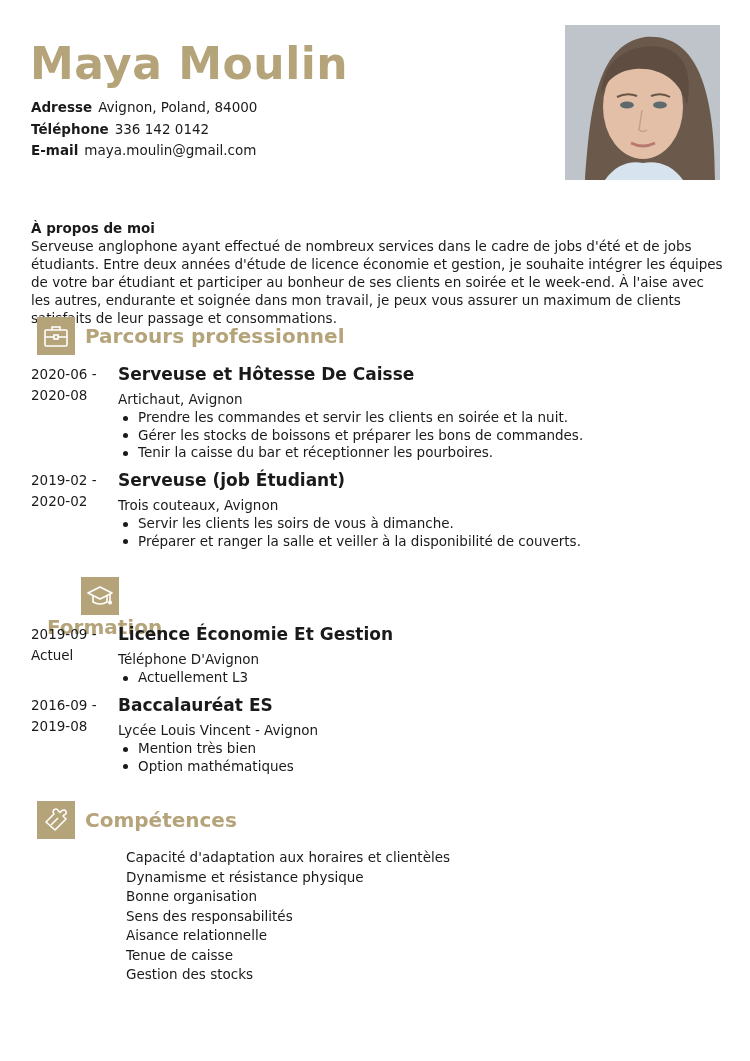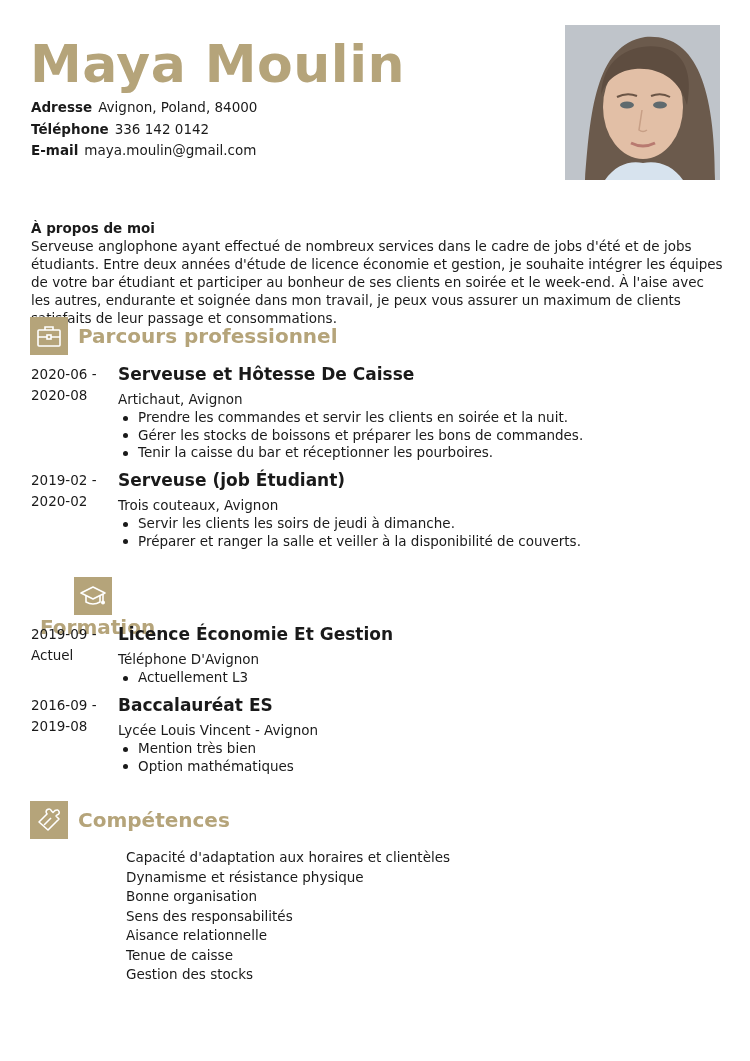--- a/index.html
+++ b/index.html
@@ -1,30 +1,30 @@
 <!DOCTYPE html>
 <html><head>
 <meta charset="utf-8">
 <style>
   * { margin: 0; padding: 0; box-sizing: border-box; }
   html, body { width: 750px; height: 1061px; background: #ffffff; overflow: hidden; }
   body { font-family: "DejaVu Sans", sans-serif; color: #1a1a1a; position: relative; }
   .page { position: absolute; left: 0; top: 0; width: 750px; height: 1061px; }
 
-  .name { position: absolute; left: 30px; top: 34px; font-size: 52px; font-weight: bold; color: #b5a47a; letter-spacing: 0.5px; line-height: 60px; }
+  .name { position: absolute; left: 30px; top: 34px; font-size: 44px; font-weight: bold; color: #b5a47a; letter-spacing: 0.5px; line-height: 60px; }
   .contact { position: absolute; left: 31px; top: 97px; font-size: 13.5px; line-height: 21.5px; }
   .contact .row b { font-weight: bold; margin-right: 6px; }
 
   .photo { position: absolute; left: 565px; top: 25px; width: 155px; height: 155px; overflow: hidden;
            background: linear-gradient(90deg, #b9bfc6 0%, #c8ccd1 30%, #d5d2cf 60%, #c3bcb5 100%); }
 
   .about { position: absolute; left: 31px; top: 189px; width: 692px; font-size: 13.5px; line-height: 18px; margin-top: 30px; }
   .about .about-title { font-weight: bold; font-size: 13.5px; }
 
-  .section-head { position: absolute; left: 16px; display: flex; align-items: center; padding-left: 14px; }
+  .section-head { position: absolute; left: 23px; display: flex; align-items: center; padding-left: 14px; }
   .section-icon { width: 38px; height: 38px; background: #b5a47a; display: flex; align-items: center; justify-content: center; }
   .section-title { margin-left: 10px; font-size: 20px; font-weight: bold; color: #b5a47a; }
 
   .entry { position: absolute; left: 31px; width: 680px; }
   .entry .date { position: absolute; left: 0; top: 2px; width: 80px; font-size: 13.5px; line-height: 21px; }
   .entry .body { position: absolute; left: 87px; top: 0; width: 600px; }
   .entry .title { font-size: 17px; font-weight: bold; line-height: 24px; }
   .entry .place { font-size: 13.5px; line-height: 20px; margin-top: 3px; }
   .entry ul { list-style: none; }
   .entry li { font-size: 13.5px; line-height: 17.7px; padding-left: 20px; position: relative; }
@@ -102,21 +102,21 @@
 
   <div class="entry" style="top:468px;">
     <div class="date">
       <div>2019-02 -</div>
       <div>2020-02</div>
     </div>
     <div class="body">
       <div class="title">Serveuse (job Étudiant)</div>
       <div class="place">Trois couteaux, Avignon</div>
       <ul>
-        <li>Servir les clients les soirs de jeudi à dimanche.</li>
+        <li>Servir les clients les soirs de vous à dimanche.</li>
         <li>Préparer et ranger la salle et veiller à la disponibilité de couverts.</li>
       </ul>
     </div>
   </div>
 
   <div class="section-head" style="top:577px;flex-direction:column;">
     <div class="section-icon">
       <svg width="28" height="24" viewBox="0 0 28 24" fill="none" stroke="#ffffff" stroke-width="1.6" stroke-linejoin="round">
         <path d="M2 9 L14 3 L26 9 L14 15 Z"></path>
         <path d="M7 12 V18 Q14 22 21 18 V12"></path>

